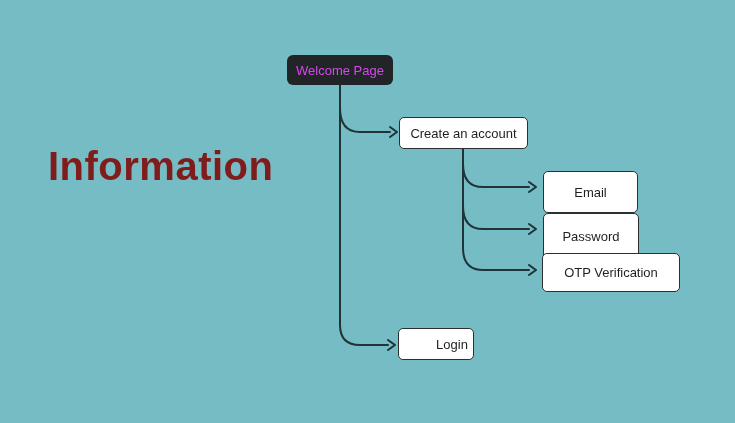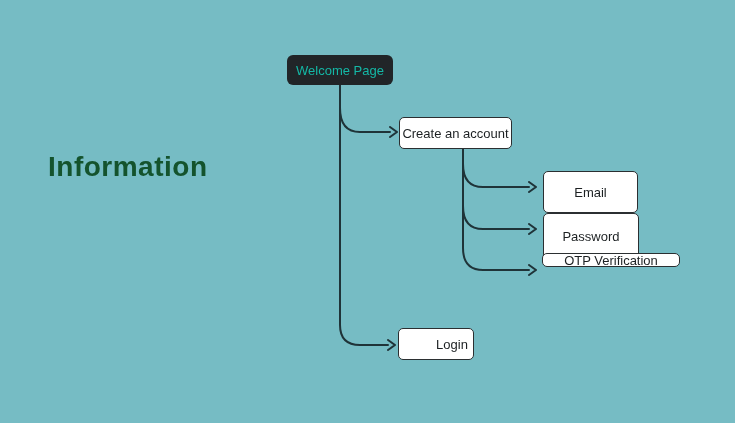--- a/index.html
+++ b/index.html
@@ -11,25 +11,25 @@
     width: 735px;
     height: 423px;
     background: #76bcc4;
     overflow: hidden;
     font-family: "Liberation Sans", sans-serif;
   }
   .title {
     position: absolute;
     left: 48px;
     top: 136px;
-    font-size: 28px;
+    font-size: 40px;
     font-weight: 700;
     line-height: 61px;
     letter-spacing: 0.5px;
-    color: #14532d;
+    color: #7f1d1d;
   }
   .connectors {
     position: absolute;
     left: 0;
     top: 0;
     width: 735px;
     height: 423px;
     display: block;
   }
   .node {
@@ -44,27 +44,27 @@
   .node.light {
     background: #ffffff;
     border: 1.5px solid #2b2f31;
     border-radius: 5px;
     color: #1c2022;
   }
   .node.dark {
     background: #212528;
     border: none;
     border-radius: 6px;
-    color: #14b8a6;
+    color: #d946ef;
   }
   .node-welcome   { left: 287px; top: 55px;  width: 106px; height: 30px; }
-  .node-create    { left: 399px; top: 117px; width: 113px; height: 32px; }
+  .node-create    { left: 399px; top: 117px; width: 129px; height: 32px; }
   .node-email     { left: 543px; top: 171px; width: 95px;  height: 42px; }
   .node-password  { left: 543px; top: 213px; width: 96px;  height: 47px; justify-content: center; }
-  .node-otp       { left: 542px; top: 253px; width: 138px; height: 14px; }
+  .node-otp       { left: 542px; top: 253px; width: 138px; height: 39px; }
   .node-login     { left: 398px; top: 328px; width: 76px;  height: 32px; padding-left: 32px; }
 </style>
 </head>
 <body>
 
 <div class="canvas">
 
   <div class="title">
     <div>Information</div>
   </div>

